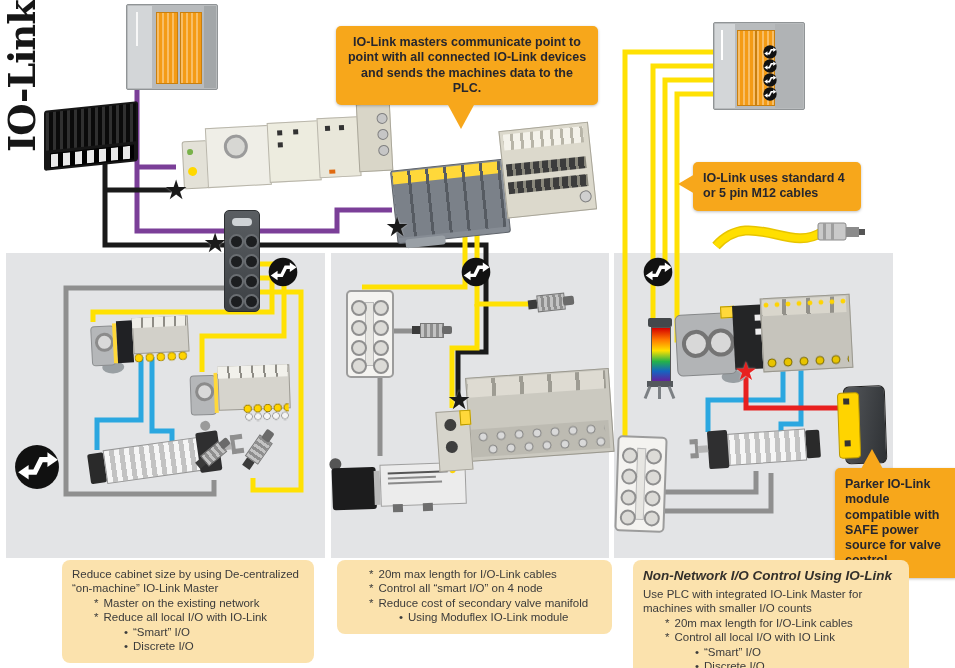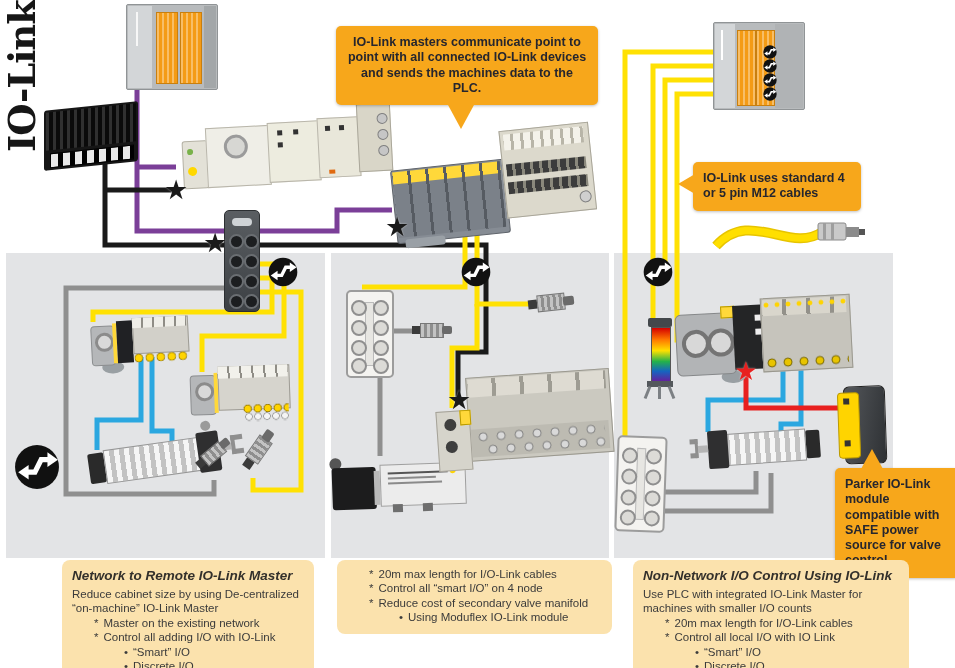--- a/index.html
+++ b/index.html
@@ -372,29 +372,28 @@
   <div class="callout" id="c2" style="left:693px;top:162px;width:148px">
     <span>IO-Link uses standard 4 or 5 pin M12 cables</span>
     <span class="arr"></span>
   </div>
   <div class="callout" id="c3" style="left:835px;top:468px;width:104px">
     <span>Parker IO-Link module compatible with SAFE power source for valve control</span>
     <span class="arr"></span>
   </div>
 
   <div class="note" style="left:62px;top:560px;width:232px">
-    <div class="tt">Network to Remote IO-Link Master</div>
     <div>Reduce cabinet size by using De-centralized “on-machine” IO-Link Master</div>
     <div class="bl lv1">
         <span class="bm">*</span>
         <span>Master on the existing network</span>
       </div>
     <div class="bl lv1">
         <span class="bm">*</span>
-        <span>Control all adding I/O with IO-Link</span>
+        <span>Reduce all local I/O with IO-Link</span>
       </div>
     <div class="bl lv2">
         <span class="bm">•</span>
         <span>“Smart” I/O</span>
       </div>
     <div class="bl lv2">
         <span class="bm">•</span>
         <span>Discrete I/O</span>
       </div>
   </div>

